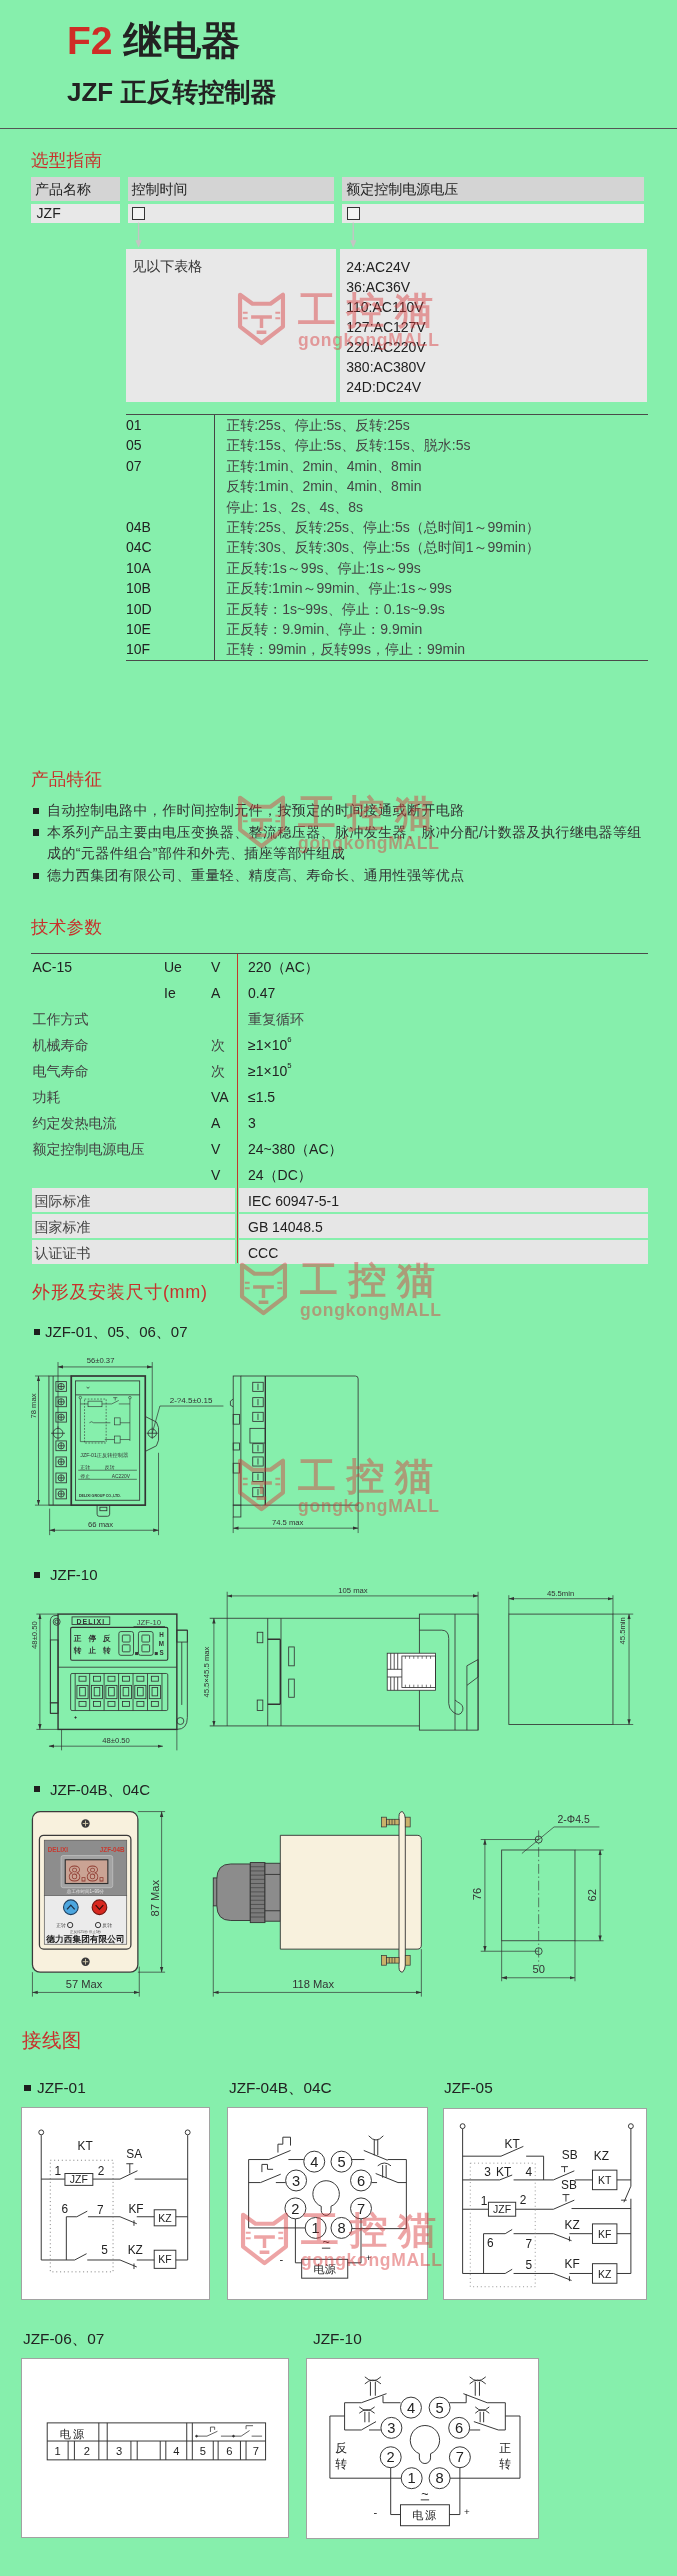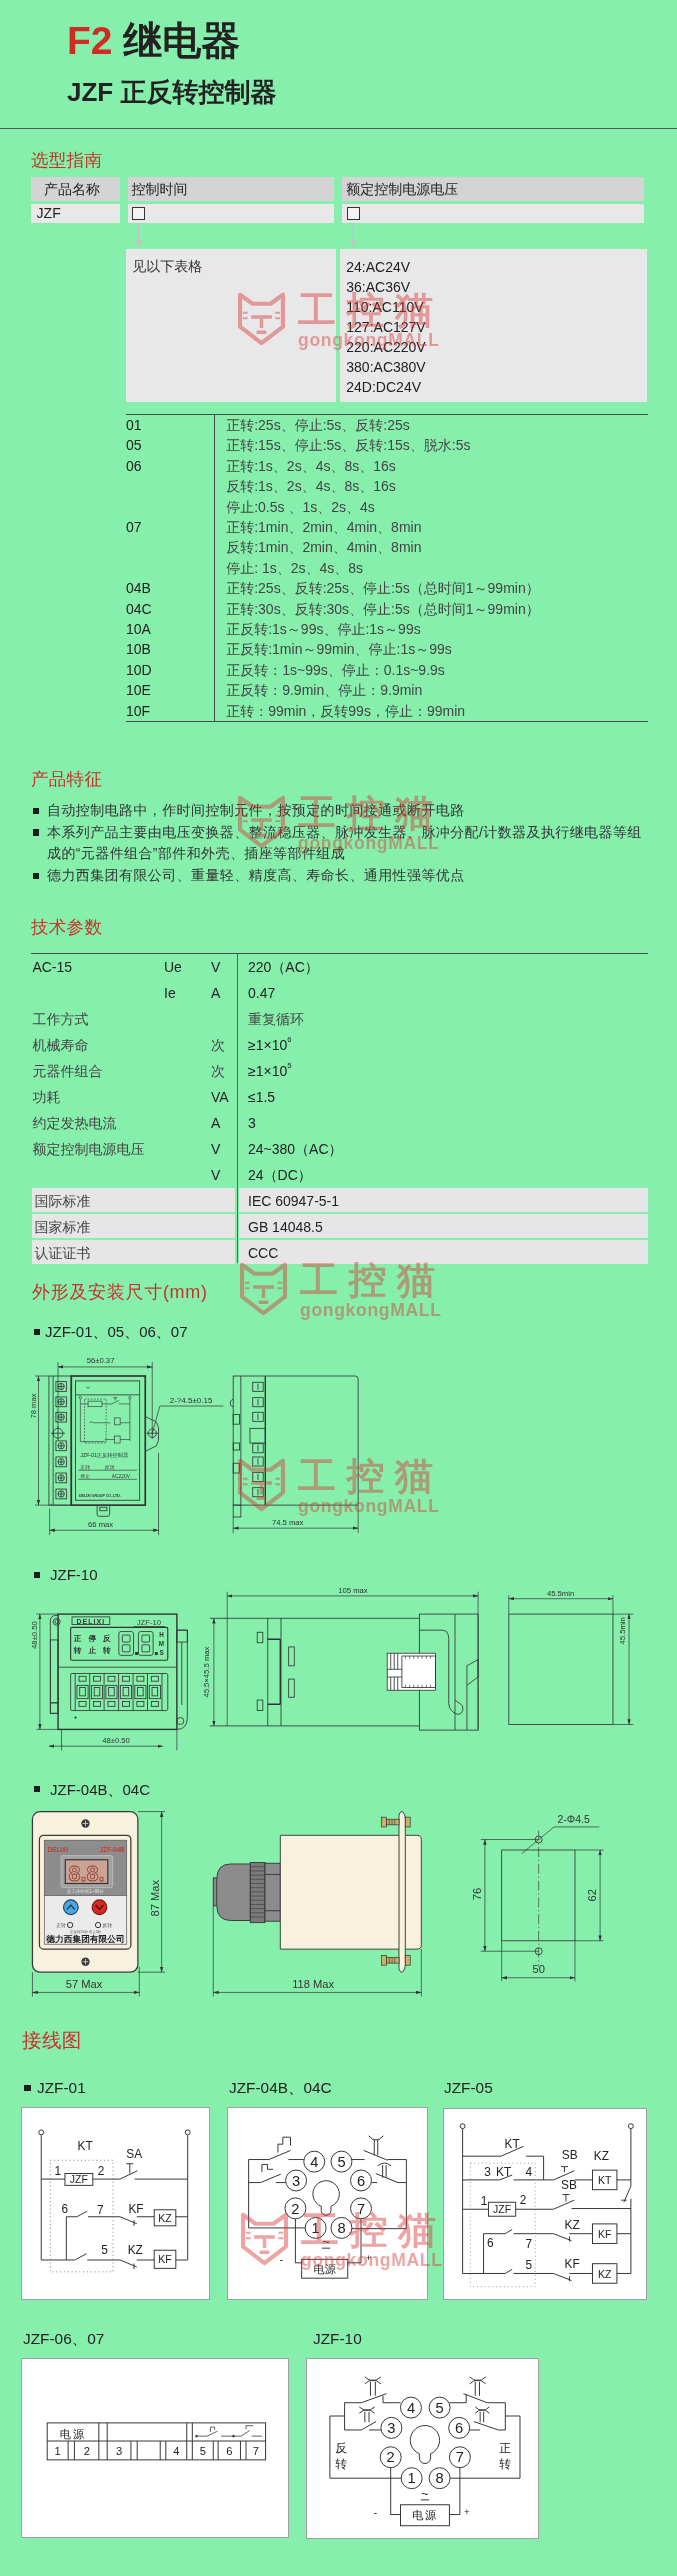--- a/index.html
+++ b/index.html
@@ -2,21 +2,21 @@
 <html style="font-size:11.2px"><head>
 <meta charset="utf-8">
 <style>
 *{box-sizing:border-box;margin:0;padding:0}
 html,body{background:#fff}
 body{font-family:"Liberation Sans","DejaVu Sans",sans-serif;color:#222;width:678px}
 #page{position:relative;width:678px;height:2576px;overflow:hidden;background:#86efac}
 .a{position:absolute;white-space:nowrap}
 .red{color:#cf2c26}
 .sec{position:absolute;font-size:17.5px;line-height:18px;color:#c8312c;white-space:nowrap;letter-spacing:0.3px}
-.th{position:absolute;background:#d4d4d4;font-size:14px;line-height:24px;height:24px;color:#222;padding-left:13px;white-space:nowrap}
+.th{position:absolute;background:#d4d4d4;font-size:14px;line-height:24px;height:24px;color:#222;padding-left:4px;white-space:nowrap}
 .td{position:absolute;background:#e8e8e8;font-size:14px;line-height:19px;height:19px;color:#222;padding-left:5.6px}
 .chk{position:absolute;width:12.6px;height:12.6px;border:1.4px solid #333;background:#f3f3f3}
 .gbox{position:absolute;background:#e8e8e8}
 .vlist{position:absolute;font-size:14px;line-height:20px;color:#222;white-space:nowrap}
 .tt{position:absolute;left:126px;top:414px;width:522px;border-top:1.4px solid #4a4a4a;border-bottom:1.4px solid #4a4a4a;font-size:14px;line-height:20.4px}
 .tr{display:flex}
 .tc{width:89px;flex:none;border-right:1.4px solid #444;color:#222}
 .tdsc{padding-left:11.2px;color:#444;white-space:nowrap}
 .feat{position:absolute;left:33px;top:800px;font-size:14px;line-height:21.7px;color:#333;letter-spacing:0.4px;white-space:nowrap}
 .fi{position:relative;padding-left:14px}
@@ -105,28 +105,20 @@
           <div>正转:25s、停止:5s、反转:25s</div>
         </div>
     </div>
     <div class="tr">
       <div class="tc">05</div>
       <div class="tdsc">
           <div>正转:15s、停止:5s、反转:15s、脱水:5s</div>
         </div>
     </div>
     <div class="tr">
-      <div class="tc">06</div>
-      <div class="tdsc">
-        <div>正转:1s、2s、4s、8s、16s</div>
-        <div>反转:1s、2s、4s、8s、16s</div>
-        <div>停止:0.5s 、1s、2s、4s</div>
-      </div>
-    </div>
-    <div class="tr">
       <div class="tc">07</div>
       <div class="tdsc">
         <div>正转:1min、2min、4min、8min</div>
         <div>反转:1min、2min、4min、8min</div>
         <div>停止: 1s、2s、4s、8s</div>
       </div>
     </div>
     <div class="tr">
       <div class="tc">04B</div>
       <div class="tdsc">
@@ -206,21 +198,21 @@
       <span class="l">工作方式</span>
       <span class="u"></span>
       <span class="v" style="color:#444">重复循环</span>
     </div>
     <div class="tk">
       <span class="l">机械寿命</span>
       <span class="u" style="color:#444">次</span>
       <span class="v"><span>≥1×10</span><sup>6</sup></span>
     </div>
     <div class="tk">
-      <span class="l">元器件组合</span>
+      <span class="l">电气寿命</span>
       <span class="u" style="color:#444">次</span>
       <span class="v"><span>≥1×10</span><sup>5</sup></span>
     </div>
     <div class="tk">
       <span class="l">功耗</span>
       <span class="u">VA</span>
       <span class="v">≤1.5</span>
     </div>
     <div class="tk">
       <span class="l">约定发热电流</span>

